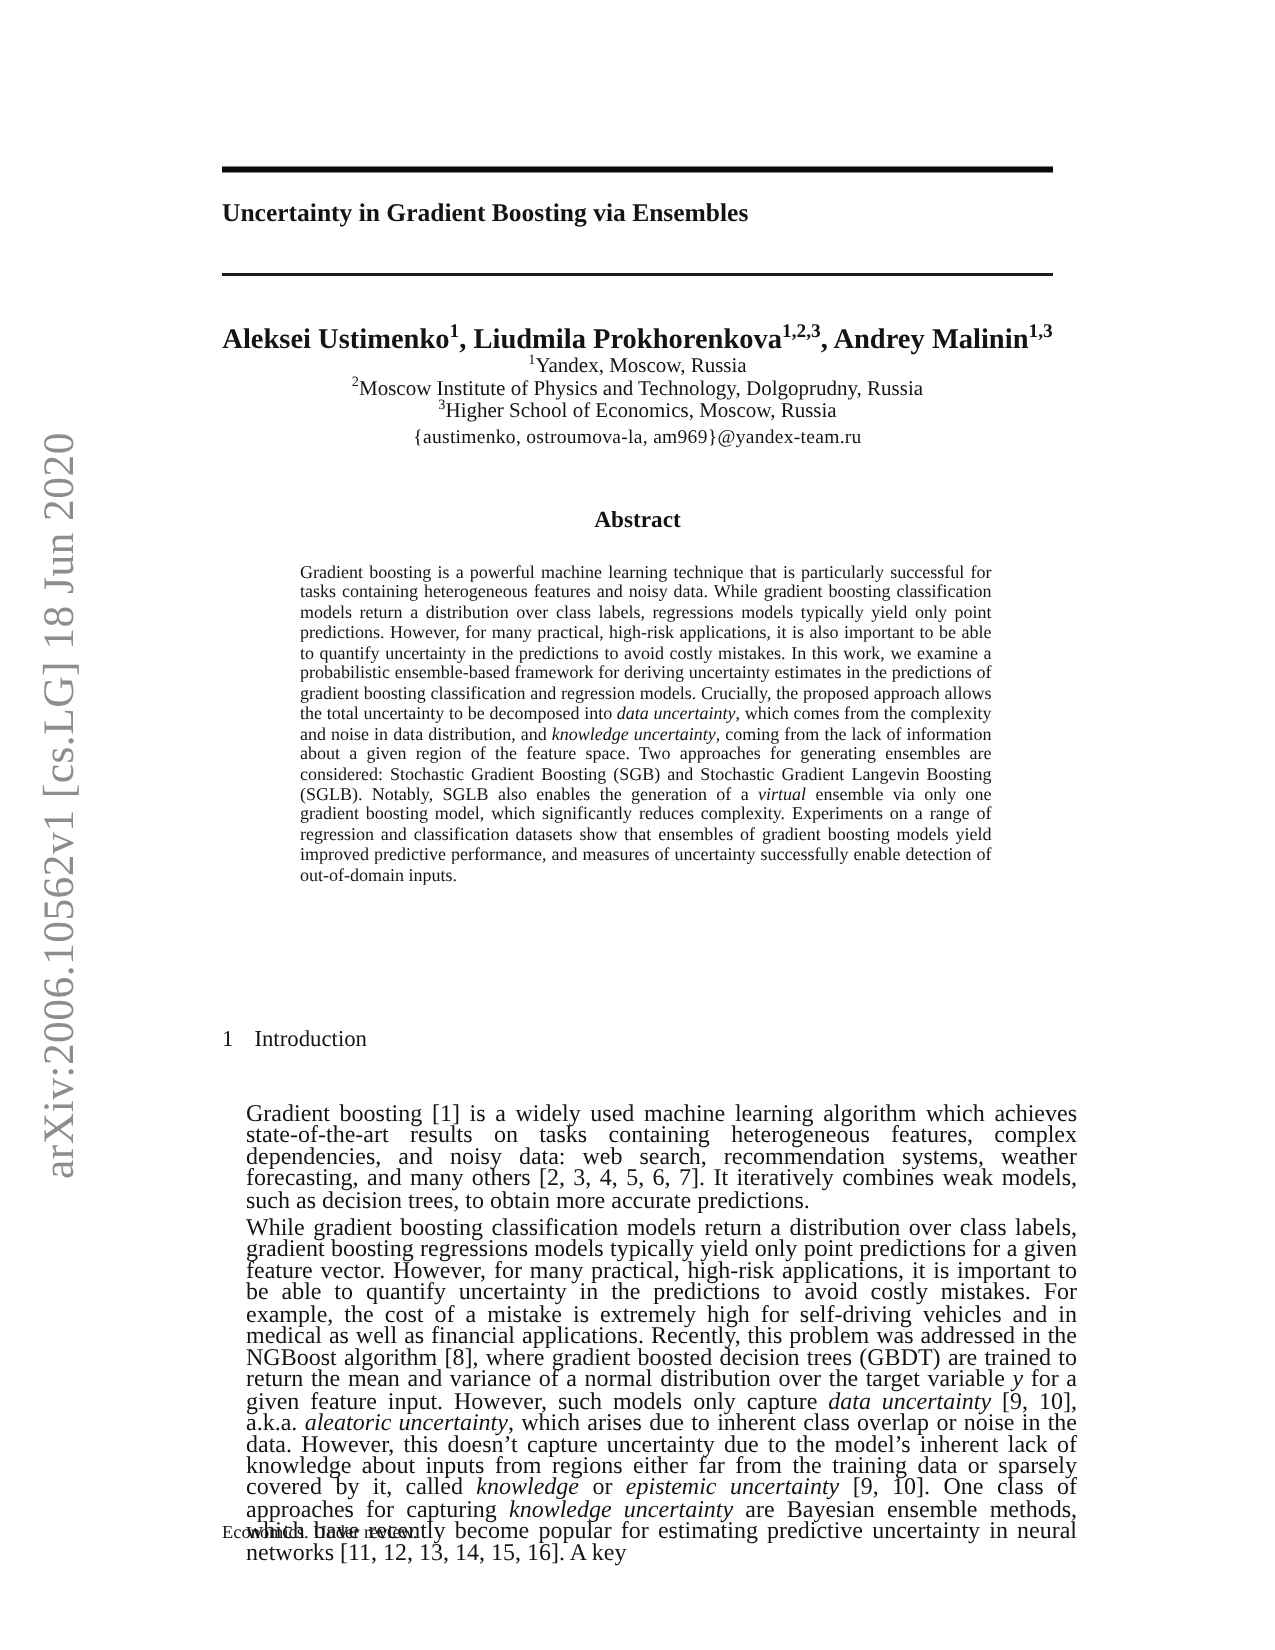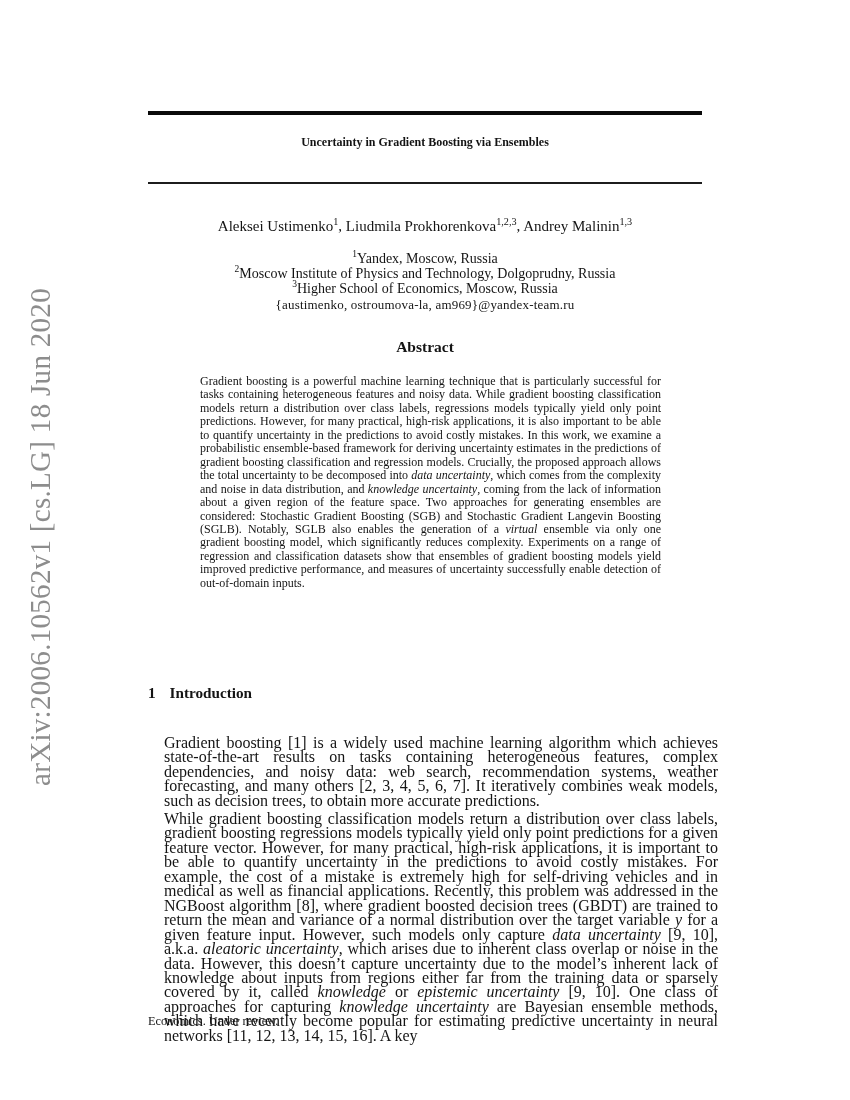--- a/index.html
+++ b/index.html
@@ -28,42 +28,42 @@
     position: absolute;
     left: 148px; top: 111px;
     width: 554px; height: 4px;
     background: #0a0a0a;
   }
   .paper-title {
     position: absolute;
     left: 148px; top: 128px;
     width: 554px;
     margin: 0;
-    text-align: center;
-    font-size: 12px;
+    text-align: left;
+    font-size: 17px;
     font-weight: bold;
     line-height: 28px;
   }
   .rule-thin {
     position: absolute;
     left: 148px; top: 182px;
     width: 554px; height: 2px;
     background: #1c1c1c;
   }
   .authors {
     position: absolute;
     left: 118px; top: 219px;
     width: 614px;
     text-align: center;
   }
   .author-names {
-    font-size: 15px;
-    font-weight: normal;
+    font-size: 19px;
+    font-weight: bold;
     line-height: 15.5px;
-    margin-bottom: 16px;
+    margin-bottom: 2px;
   }
   .affil {
     font-size: 14px;
     line-height: 15.2px;
   }
   .emails {
     font-family: Liberation Serif, serif;
     font-size: 13px;
     line-height: 16px;
     margin-top: 1px;
@@ -87,21 +87,21 @@
     font-size: 12px;
     line-height: 13.45px;
     text-align: justify;
   }
   .section-heading {
     position: absolute;
     left: 148px; top: 684px;
     width: 554px;
     margin: 0;
     font-size: 15.2px;
-    font-weight: bold;
+    font-weight: normal;
   }
   .section-heading .sec-num { display: inline-block; margin-right: 14px; }
   .body-par {
     position: absolute;
     left: 148px;
     width: 554px;
     margin: 16px;
     font-size: 16px;
     line-height: 14.45px;
     text-align: justify;

